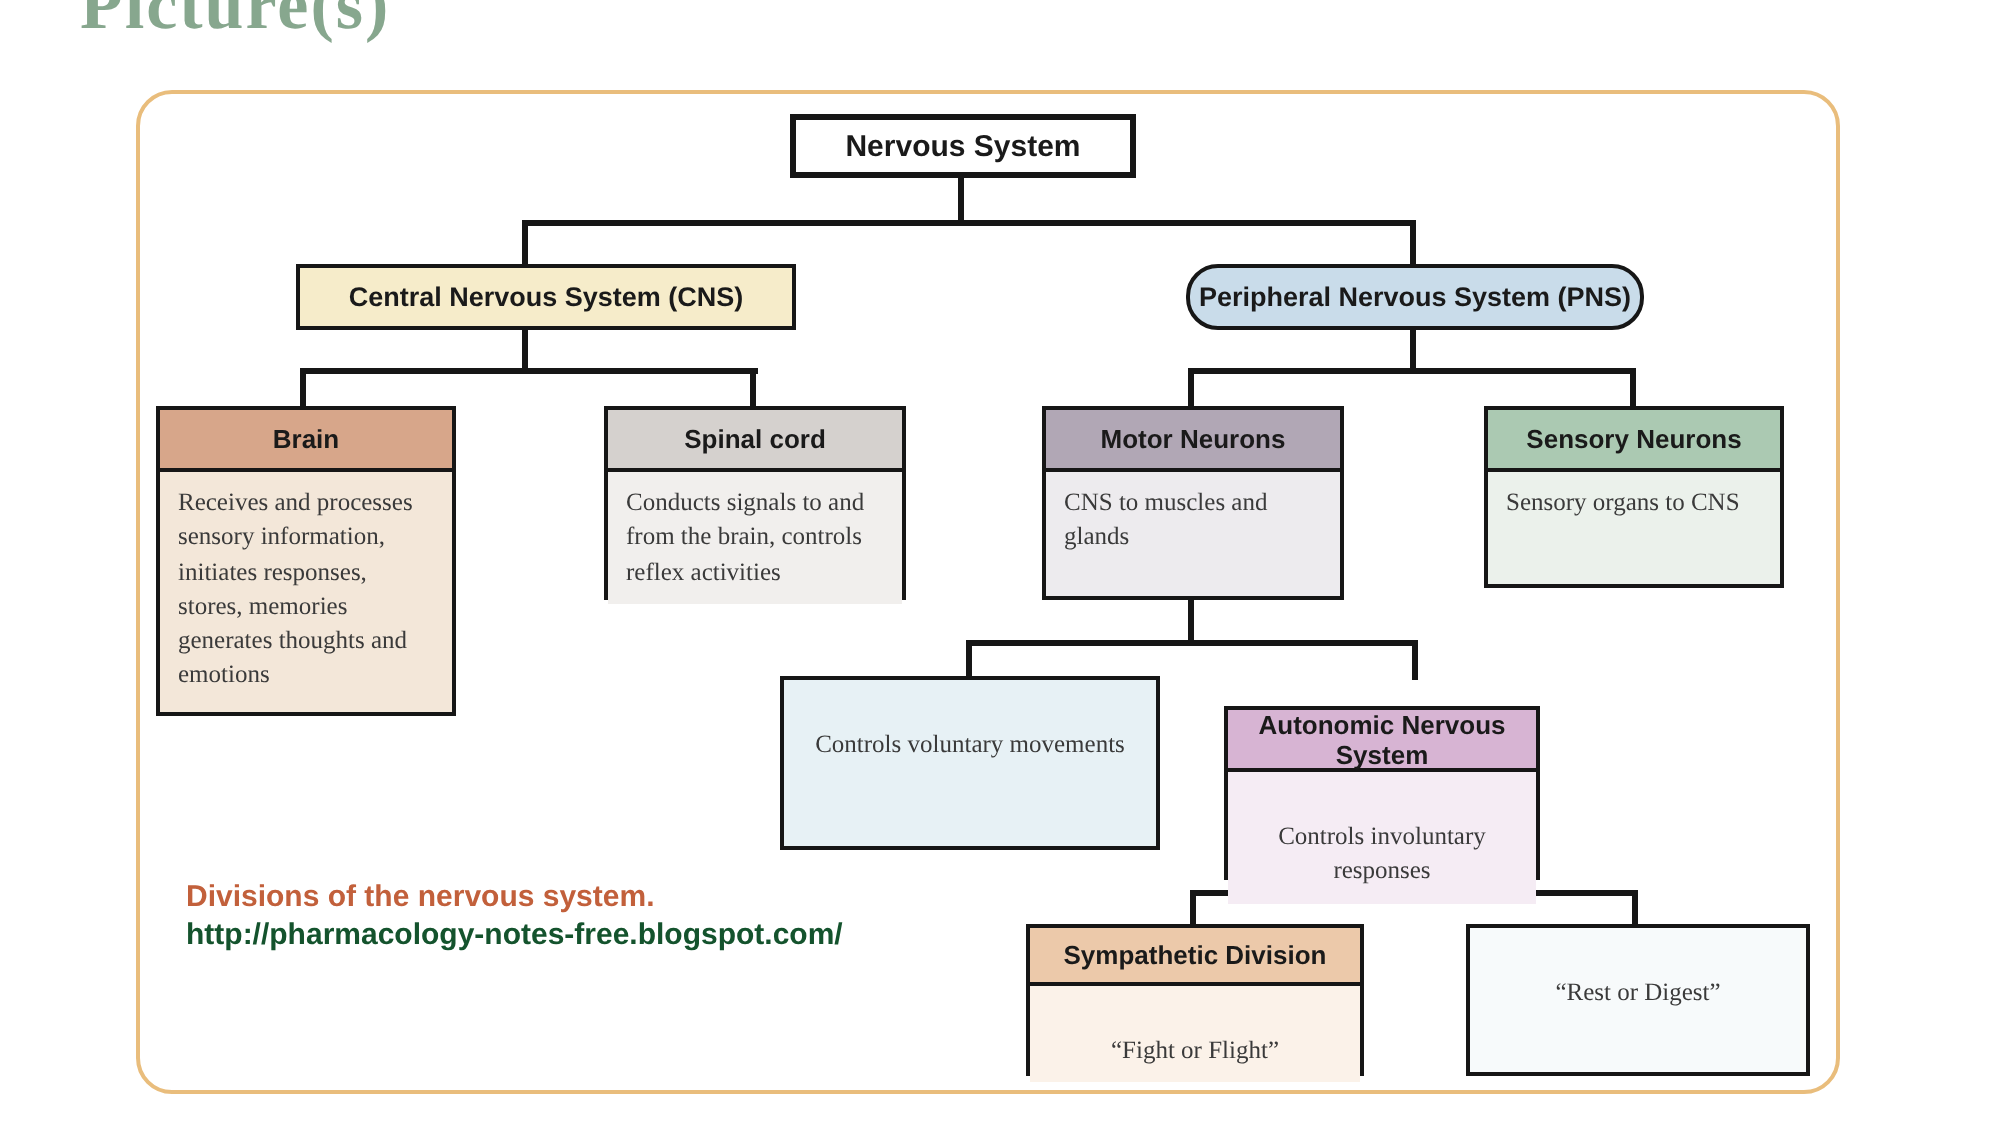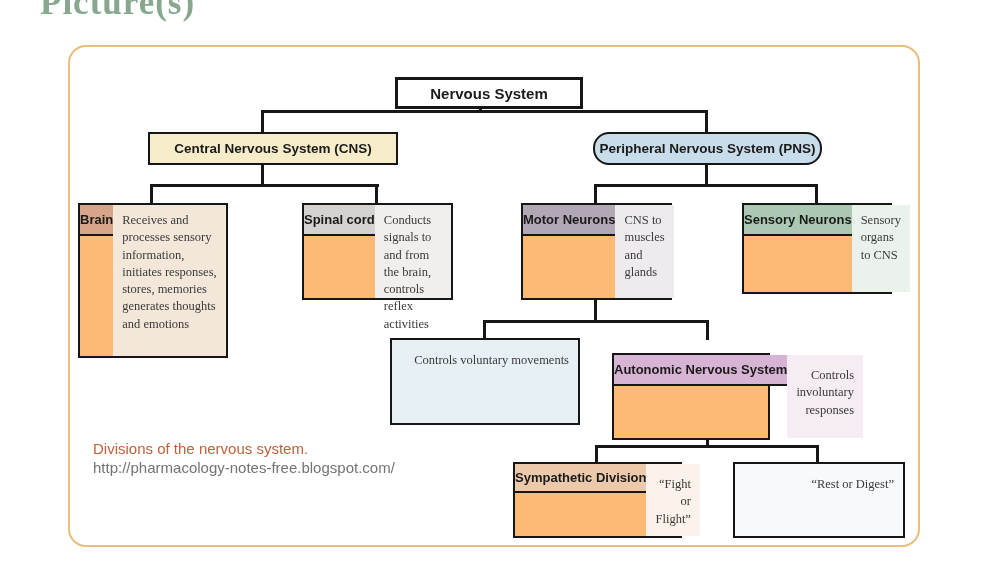--- a/index.html
+++ b/index.html
@@ -17,38 +17,38 @@
   }
   .frame {
     position:absolute; left:68px; top:45px; width:852px; height:502px;
     border:2px solid #e9bd7c; border-radius:18px; background:#ffffff;
   }
   
   .label-box {
     position:absolute; display:flex; align-items:center; justify-content:center;
     border:2px solid #161616; font-weight:bold; text-align:center; background:#fff;
   }
-  .root-box  { left:395px; top:57px;  width:188px; height:32px; font-size:15px; border-width:3px; background:#ffffff;margin-top:20px; }
+  .root-box  { left:395px; top:57px;  width:173px; height:32px; font-size:15px; border-width:3px; background:#ffffff; }
   .cns-box   { left:148px; top:132px; width:250px; height:33px; font-size:13.5px; background:#f6ecca; }
   .pns-box   { left:593px; top:132px; width:229px; height:33px; font-size:13.5px; background:#c9dcea;border-radius:16px; }
   
   .tbox {
-    position:absolute; display:flex; flex-direction:row;
-    border:2px solid #161616; background:#fdba74;
+    position:absolute; display:flex; flex-direction:column;
+    border:2px solid #161616; background:#86efac;
   }
   .tbox-header {
     flex:0 0 auto; display:flex; align-items:center; justify-content:center;
     border-bottom:2px solid #161616; font-weight:bold; font-size:13px;
     background:var(--hdr); height:31px; text-align:center;
   }
   .tbox-body {
     flex:1 1 auto; background:var(--bod); color:#3a3a3a;
     font-size:12.5px; line-height:1.38; padding:7px 9px;font-family:Liberation Serif, serif;
   }
-  .tbox-body.center { text-align:right; padding-top:12px; }
+  .tbox-body.center { text-align:center; padding-top:24px; }
   .brain-box      { left:78px;  top:203px; width:150px; height:155px; --hdr:#d7a68a; --bod:#f3e7d9; }
   .spinal-box     { left:302px; top:203px; width:151px; height:97px;  --hdr:#d5d1ce; --bod:#f1efed; }
   .motor-box      { left:521px; top:203px; width:151px; height:97px;  --hdr:#b1a7b5; --bod:#edebee; }
   .sensory-box    { left:742px; top:203px; width:150px; height:91px;  --hdr:#abc9b2; --bod:#ebf1eb; }
   .somatic-box    { left:390px; top:338px; width:190px; height:87px;  --hdr:#b7d7e1; --bod:#e7f1f5; }
   .autonomic-box  { left:612px; top:353px; width:158px; height:87px;  --hdr:#d7b4d3; --bod:#f5ecf4; }
   .sympathetic-box     { left:513px; top:462px; width:169px; height:76px; --hdr:#ecc9aa; --bod:#fbf2e9; }
   .parasympathetic-box { left:733px; top:462px; width:172px; height:76px; --hdr:#b3d2e4; --bod:#f7fafb; }
   .sympathetic-box .tbox-header, .parasympathetic-box .tbox-header { height:29px; }
   
@@ -68,22 +68,22 @@
   .c-motor-down    { left:594px; top:298px; width:3px;  height:24px; }
   .c-l3-h          { left:483px; top:320px; width:226px; height:3px; }
   .c-somatic-v     { left:483px; top:320px; width:3px;  height:20px; }
   .c-autonomic-v   { left:706px; top:320px; width:3px;  height:20px; }
   .c-auto-down     { left:706px; top:423px; width:3px;  height:24px; }
   .c-l4-h          { left:595px; top:445px; width:224px; height:3px; }
   .c-symp-v        { left:595px; top:445px; width:3px;  height:19px; }
   .c-para-v        { left:816px; top:445px; width:3px;  height:19px; }
   
   .caption { position:absolute; left:93px; top:440px; }
-  .caption-line1 { color:#c2603b; font-size:15px; font-weight:400; }
-  .caption-line2 { color:#737373; font-size:15px; font-weight:normal; margin-top:2px; }
+  .caption-line1 { color:#c2603b; font-size:15px; font-weight:700; }
+  .caption-line2 { color:#14532d; font-size:15px; font-weight:bold; margin-top:2px; }
 </style>
 </head>
 <body>
 
 <div class="stage">
 
   <div class="page-heading">Picture(s)</div>
 
   <div class="frame"></div>
 

